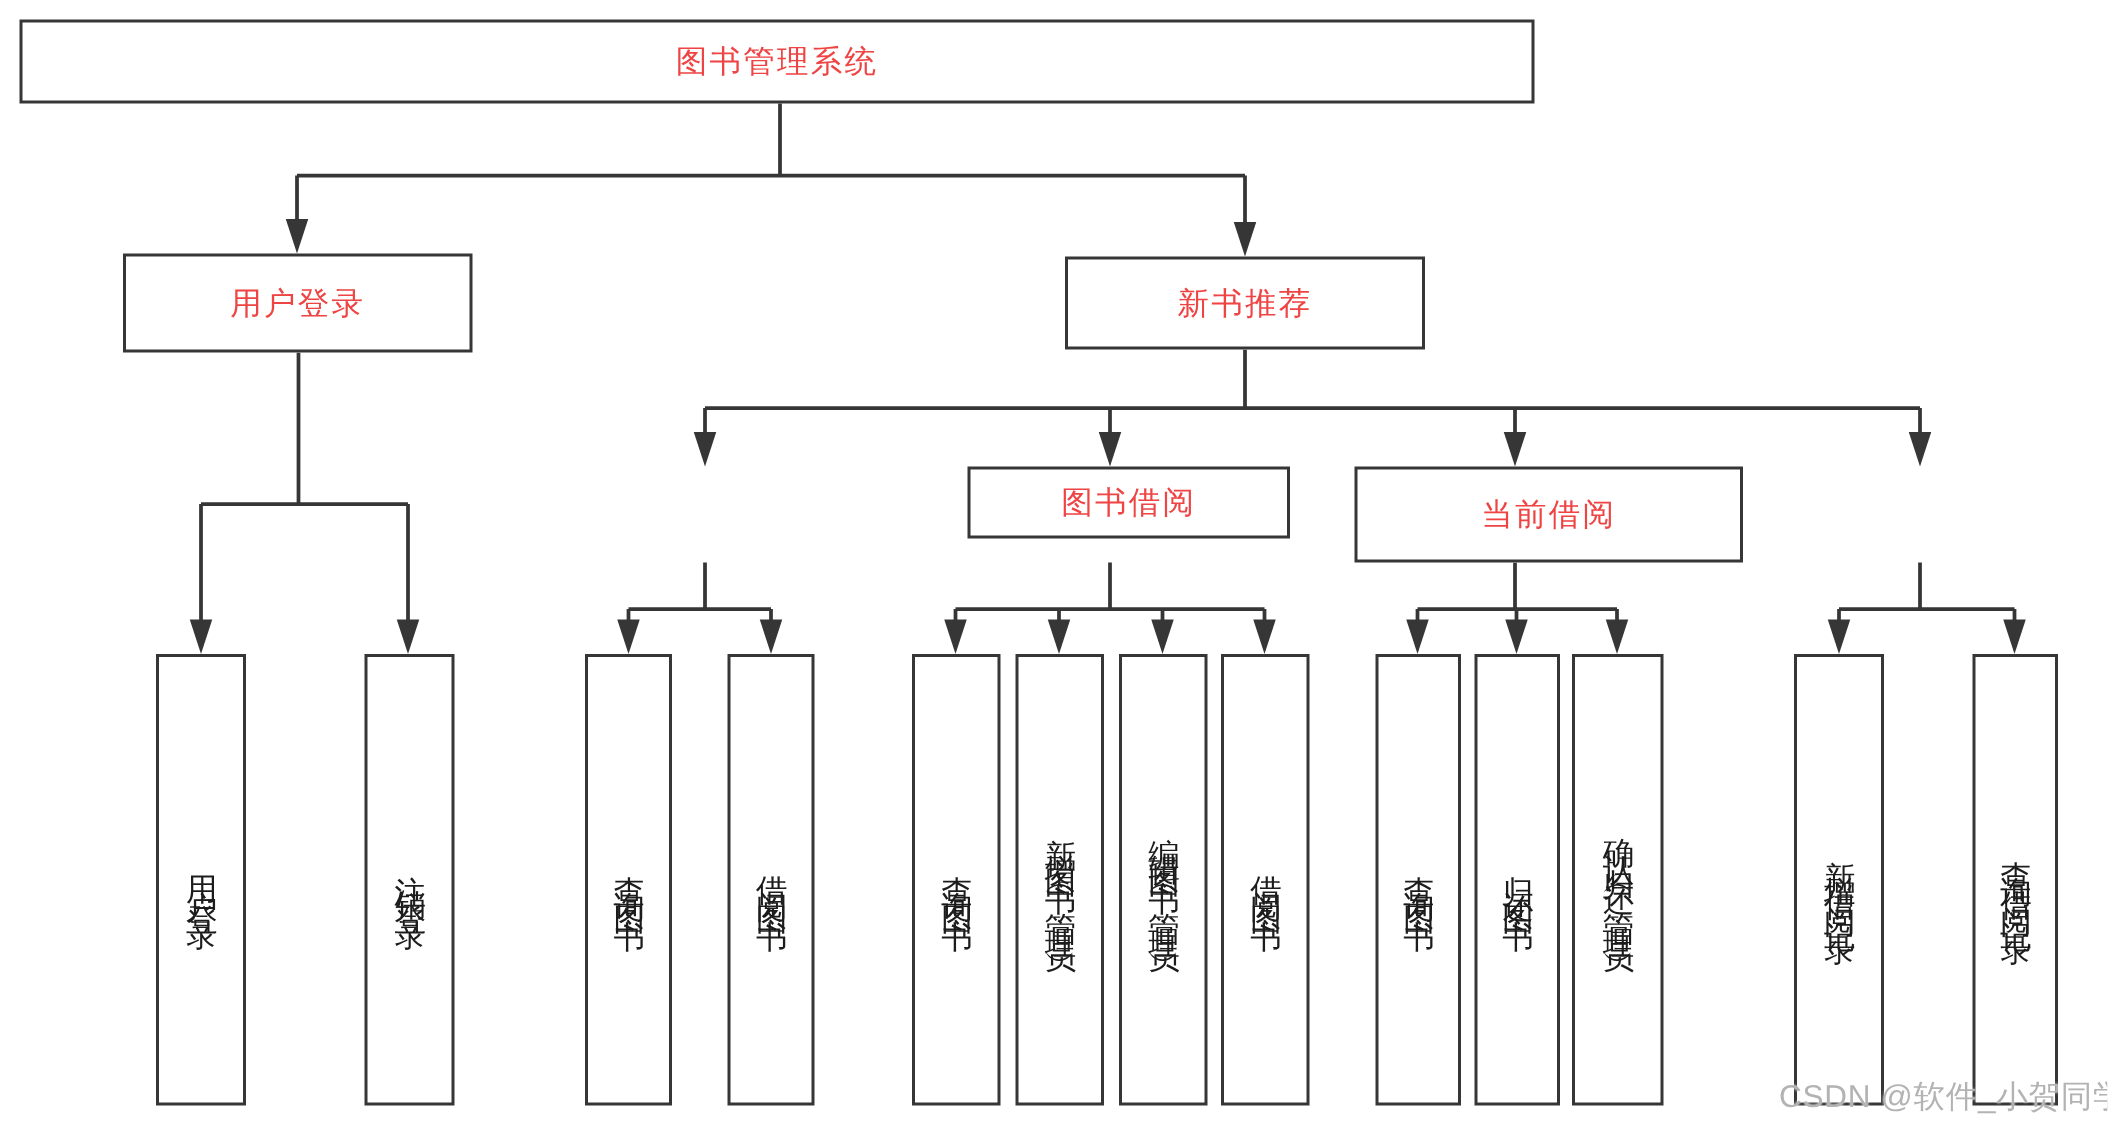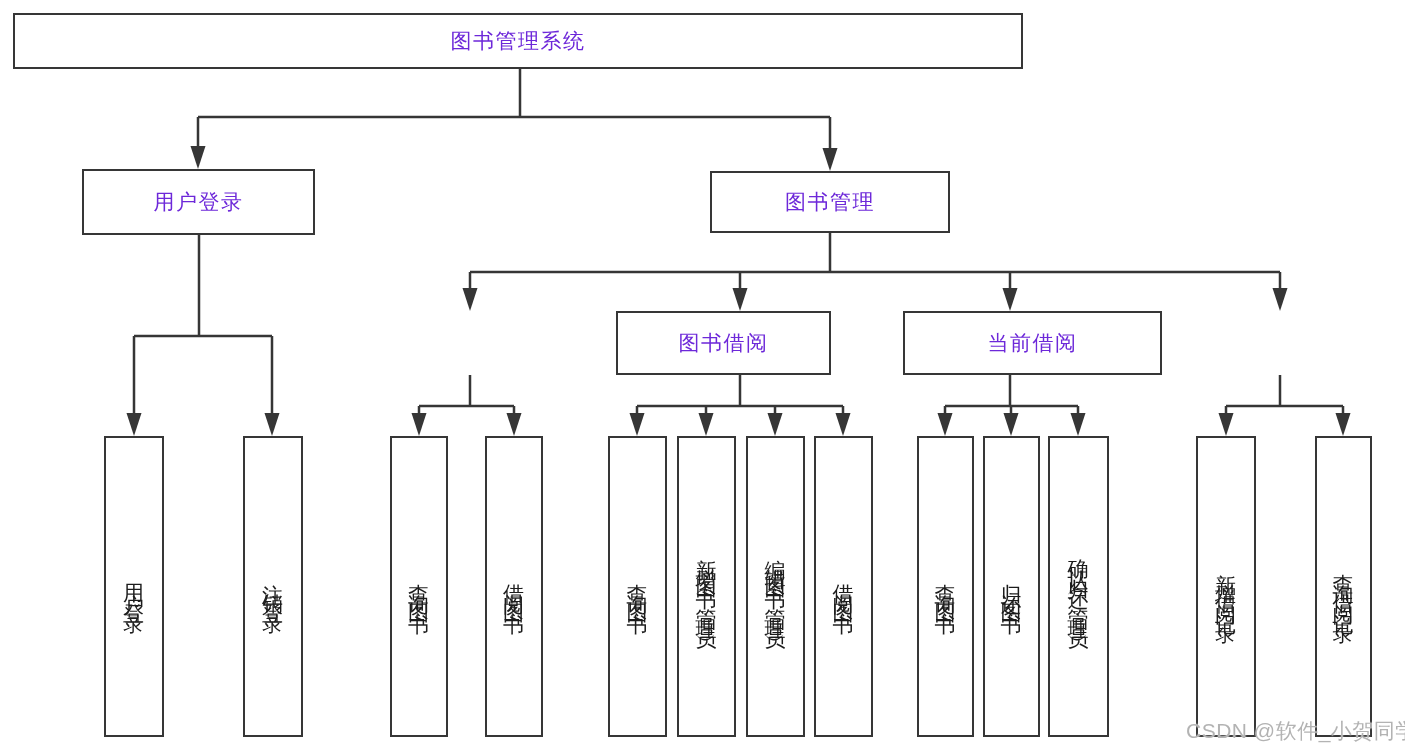--- a/index.html
+++ b/index.html
@@ -16,21 +16,21 @@
     position:absolute;
     box-sizing:border-box;
     background:#ffffff;
     border:2.5px solid #363636;
     display:flex;align-items:center;justify-content:center;
     z-index:1;
   }
   .hbox span{
     font-size:21px;
     letter-spacing:1.5px;
-    color:#6d28d9;
+    color:#ef4444;
     white-space:nowrap;
   }
   .vbox span{
     writing-mode:vertical-rl;
     text-orientation:mixed;
     font-size:21px;
     letter-spacing:10px;
     line-height:1;
     color:#1c1c1c;
   }
@@ -85,24 +85,24 @@
   </svg>
 
   <div class="node hbox" style="left:13px;top:13px;width:1010px;height:56px">
     <span>图书管理系统</span>
   </div>
 
   <div class="node hbox" style="left:82px;top:169px;width:233px;height:66px">
     <span>用户登录</span>
   </div>
   <div class="node hbox" style="left:710px;top:171px;width:240px;height:62px">
-    <span>图书管理</span>
+    <span>新书推荐</span>
   </div>
 
-  <div class="node hbox" style="left:616px;top:311px;width:215px;height:64px">
+  <div class="node hbox" style="left:645px;top:311px;width:215px;height:48px">
     <span>图书借阅</span>
   </div>
   <div class="node hbox" style="left:903px;top:311px;width:259px;height:64px">
     <span>当前借阅</span>
   </div>
 
   <div class="node vbox" style="left:104px;top:436px;width:60px;height:301px">
     <span>用户登录</span>
   </div>
   <div class="node vbox" style="left:243px;top:436px;width:60px;height:301px">

